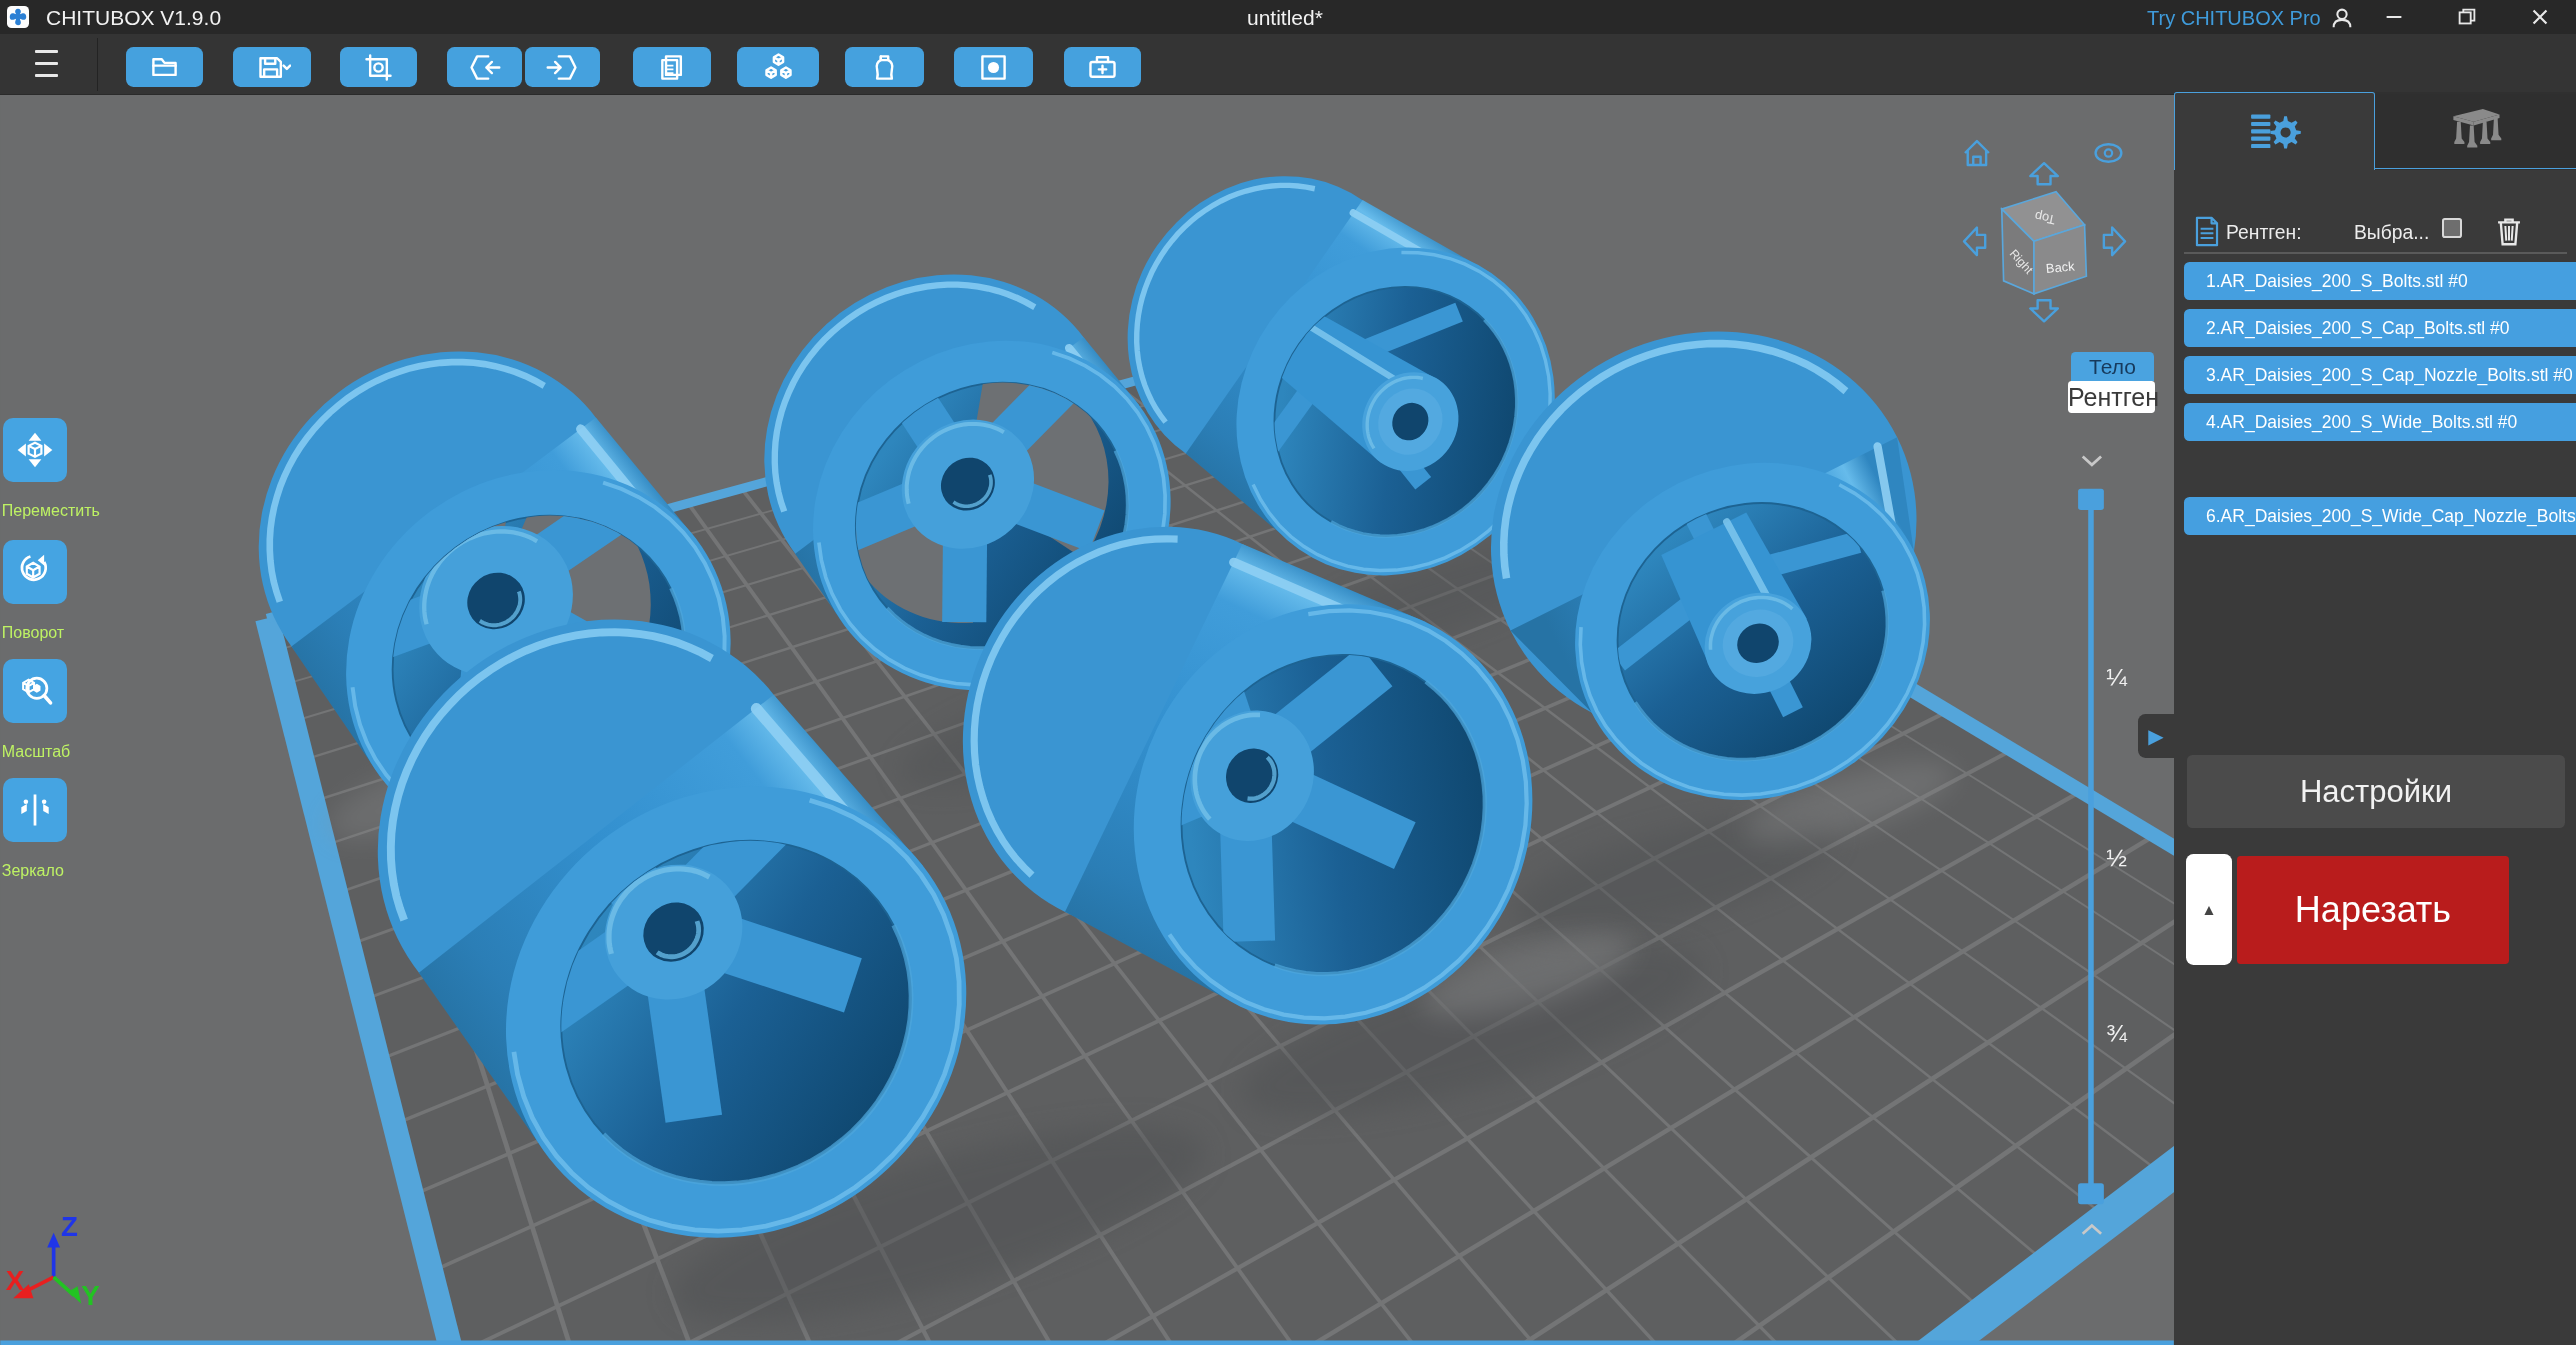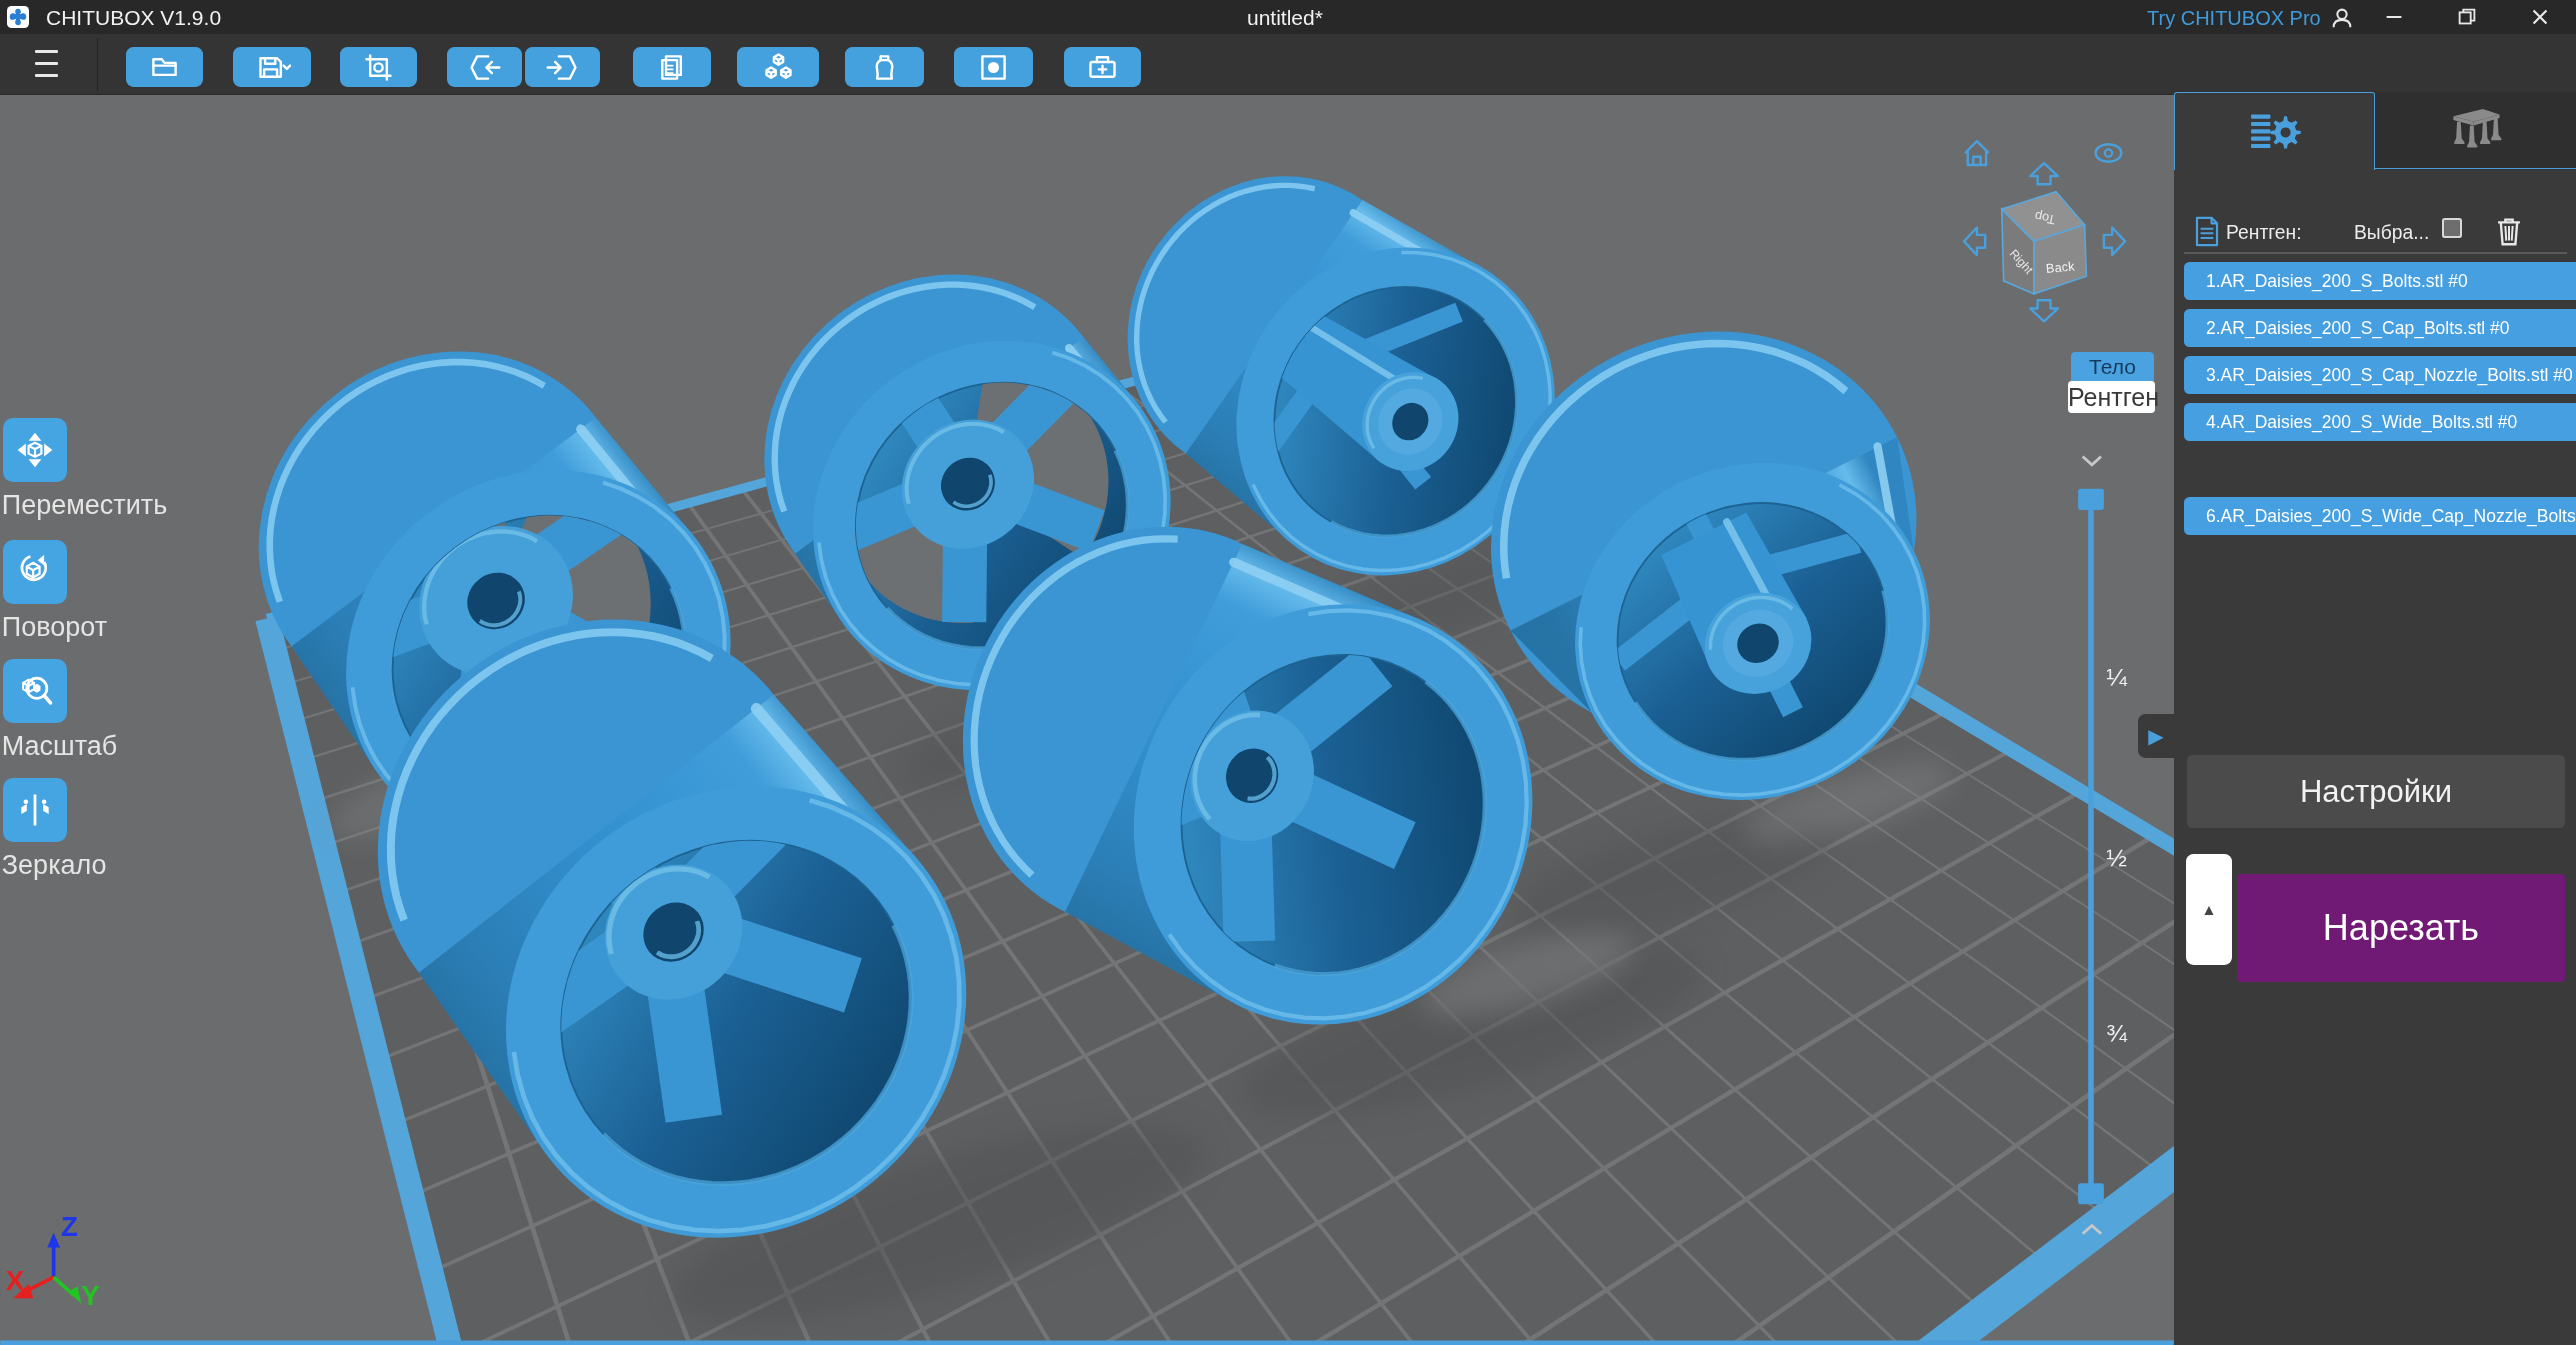--- a/index.html
+++ b/index.html
@@ -9,39 +9,39 @@
 #trypro{position:absolute;left:2147px;top:7.4px;font-size:20px;color:#3f9bdb}
 .wicon{position:absolute;top:4.6px}
 #toolbar{position:absolute;left:0;top:34px;width:2576px;height:61px;background:#343434;border-bottom:0.9px solid #2a2a2a}
 #burger{position:absolute;left:35px;top:15.6px}
 #burger div{width:23px;height:3.7px;background:#e8e8e8;margin-bottom:8.3px;border-radius:0.9px}
 #tsep{position:absolute;left:97px;top:3.7px;width:0.9px;height:53px;background:#232323}
 .tbtn{position:absolute;top:13px;height:40px;background:#45a1de;border-radius:7.4px;display:flex;align-items:center;justify-content:center}
 #lefttools{position:absolute;left:0;top:96px;width:166px}
 .ltool{position:absolute;left:0;width:166px}
 .lbtn{position:absolute;left:2.8px;width:64px;height:64px;background:#45a4e2;border-radius:10px;display:flex;align-items:center;justify-content:center}
-.llab{position:absolute;left:1.8px;top:72px;font-size:27px;color:#e5e5e5;white-space:nowrap}
+.llab{position:absolute;left:1.8px;top:84px;font-size:16px;color:#bef264;white-space:nowrap}
 #telo{position:absolute;left:2071px;top:352px;width:83px;height:28.5px;background:#4aa3e0;border-radius:4.6px 4.6px 0 0;color:#173a5c;font-size:21px;text-align:center;line-height:29px}
 #rentgen{position:absolute;left:2068px;top:381px;width:87px;height:32px;background:#fff;border-radius:3.7px;color:#3a3a3a;font-size:25px;text-align:center;line-height:33px}
 #panel{position:absolute;left:2174px;top:92px;width:402px;height:1254px;background:#3a3a3a}
 #tabrow{position:absolute;left:0;top:0;width:402px;height:78px;background:#303030}
 #tab2{position:absolute;left:201px;top:1.8px;width:201px;height:75px;background:#2f2f2f;border-bottom:1.8px solid #4aa0dd;display:flex;align-items:center;justify-content:center}
 #tab1{position:absolute;left:0;top:0;width:201px;height:78px;background:#3a3a3a;border:1.8px solid #4aa0dd;border-bottom:none;border-radius:2.8px 2.8px 0 0;display:flex;align-items:center;justify-content:center}
 #objrow{position:absolute;left:0;top:121px;width:402px;height:37px}
 #objrow svg{position:absolute;top:2.8px}
 #objrow>svg{left:20px}
 #objlab{position:absolute;left:52px;top:9.2px;font-size:19.3px;color:#ececec}
 #selab{position:absolute;left:180px;top:9.2px;font-size:19.3px;color:#ececec}
 #chk{position:absolute;left:268px;top:4.6px;width:20px;height:20px;border:2.8px solid #d8d8d8;border-radius:2.8px;background:#6e6e6e}
 #trash{position:absolute;left:321px;top:0}
 #psep{position:absolute;left:10px;top:160px;width:383px;height:1.8px;background:#5a5a5a}
 .pit{position:absolute;left:10px;width:409px;height:38px;background:#459fe0;border-radius:5.5px;color:#fff;font-size:17.5px;line-height:38px;padding-left:22px;white-space:nowrap;overflow:hidden}
 #btnset{position:absolute;left:13px;top:663px;width:378px;height:73px;background:#4b4b4b;border-radius:5.5px;color:#f2f2f2;font-size:31px;text-align:center;line-height:73px}
 #spin{position:absolute;left:12px;top:762px;width:46px;height:111px;background:#fff;border-radius:7.4px;color:#444;font-size:15.6px;text-align:center;line-height:111px}
-#btnslice{position:absolute;left:63px;top:782px;width:328px;height:108px;background:#701a75;border-radius:3.7px;color:#fff;font-size:36px;text-align:center;line-height:108px}
+#btnslice{position:absolute;left:63px;top:764px;width:272px;height:108px;background:#b91c1c;border-radius:3.7px;color:#fff;font-size:36px;text-align:center;line-height:108px}
 #flyout{position:absolute;left:-36px;top:622px;width:36px;height:44px;background:#3a3a3a;border-radius:7.4px 0 0 7.4px;color:#4aa0dd;font-size:20px;text-align:center;line-height:44px}
 </style></head>
 <body>
 
 <div id="titlebar">
   <span id="logo"><svg width="22" height="22" viewBox="0 0 24 24">
         <rect x="0" y="0" width="24" height="24" rx="5" fill="#fdfdfd"></rect>
         <path d="M12 3 C14.5 3 15.5 5 15 7 L14 9 L17 8 C19.5 7.5 21 9.5 21 12 C21 14.5 19 15.5 17 15 L14 14 L15 17 C15.5 19.5 14.5 21 12 21 C9.5 21 8.5 19 9 17 L10 14 L7 15 C4.5 15.5 3 14.5 3 12 C3 9.5 4.5 7.5 7 8 L10 9 L9 7 C8.5 5 9.5 3 12 3 Z" fill="#2a7fd4"></path>
       </svg></span>
   <span id="appname">CHITUBOX V1.9.0</span>

